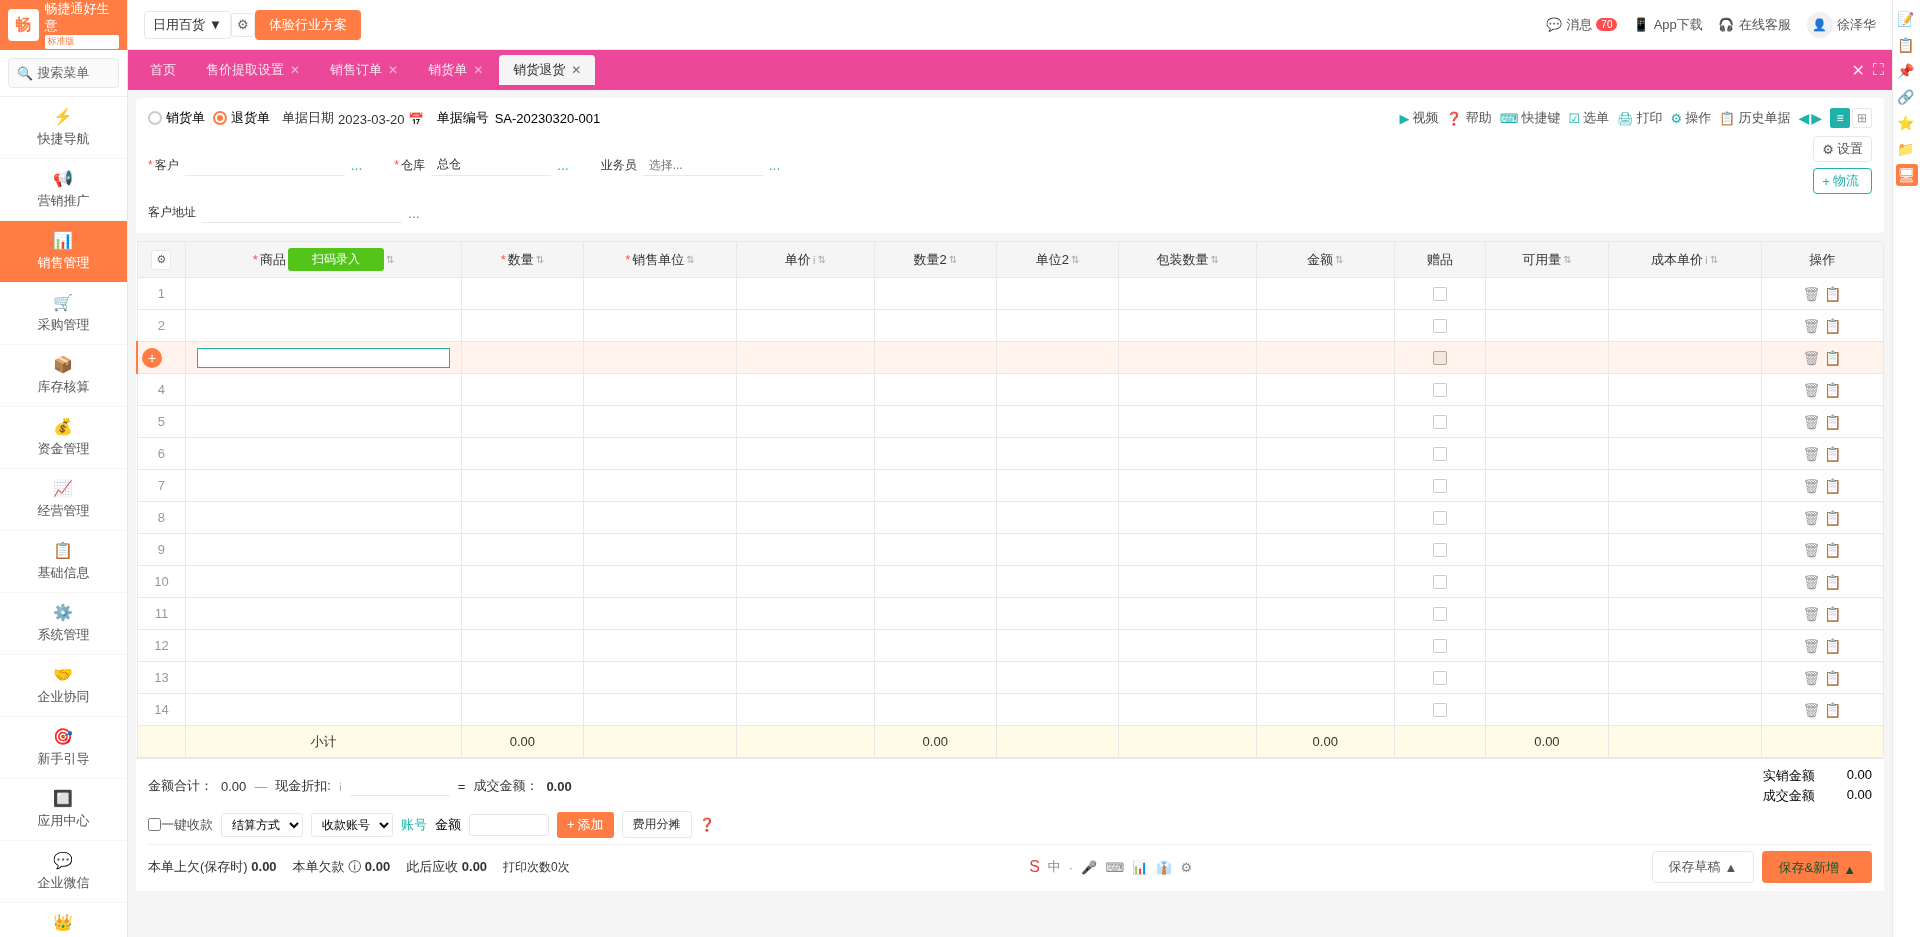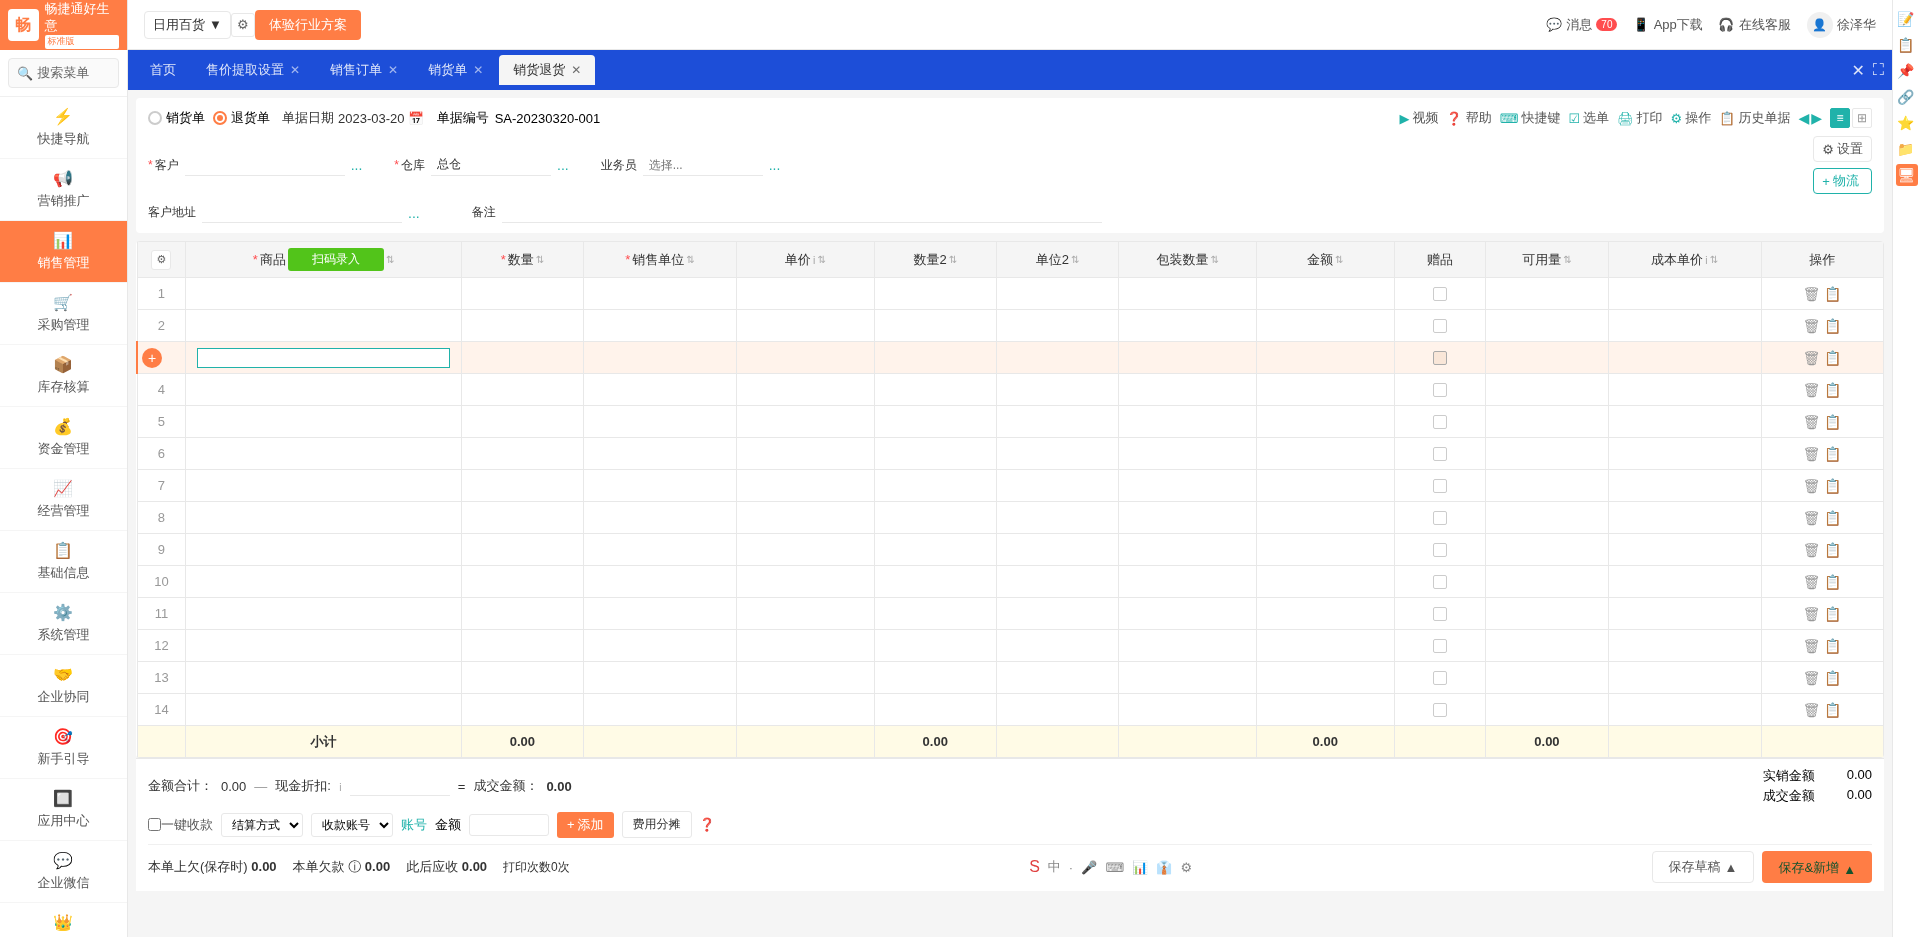--- a/index.html
+++ b/index.html
@@ -24,21 +24,21 @@
     .topbar { height: 50px; background: #fff; display: flex; align-items: center; justify-content: space-between; padding: 0 16px; border-bottom: 1px solid #e8e8e8; }
     .topbar-left { display: flex; align-items: center; gap: 0; }
     .topbar-select { display: flex; align-items: center; gap: 4px; border: 1px solid #e8e8e8; border-radius: 4px; padding: 4px 8px; cursor: pointer; color: #333; }
     .topbar-btn-try { background: #ff7d45; color: #fff; border: none; border-radius: 4px; padding: 6px 14px; cursor: pointer; font-size: 13px; }
     .topbar-right { display: flex; align-items: center; gap: 16px; color: #555; font-size: 12px; }
     .topbar-right-item { display: flex; align-items: center; gap: 4px; cursor: pointer; }
     .msg-badge { background: #ff4d4f; color: #fff; border-radius: 10px; padding: 1px 5px; font-size: 10px; }
     .avatar { width: 26px; height: 26px; background: #f0f0f0; border-radius: 50%; display: flex; align-items: center; justify-content: center; font-size: 12px; }
 
     
-    .tabs { background: #1d4ed8; display: flex; align-items: center; height: 40px; padding: 0 8px; gap: 2px; }
+    .tabs { background: #ec4899; display: flex; align-items: center; height: 40px; padding: 0 8px; gap: 2px; }
     .tab { padding: 6px 14px; color: rgba(255,255,255,0.85); cursor: pointer; border-radius: 4px 4px 0 0; font-size: 13px; display: flex; align-items: center; gap: 6px; }
     .tab.active { background: #f5f5f5; color: #333; }
     .tab-close { font-size: 12px; opacity: 0.7; }
     .tabs-end { margin-left: auto; display: flex; align-items: center; gap: 8px; }
     .tabs-end-btn { color: rgba(255,255,255,0.85); cursor: pointer; font-size: 16px; }
 
     
     .content { flex: 1; background: #f5f5f5; overflow-y: auto; padding: 8px; }
 
     
@@ -48,21 +48,21 @@
     .radio-group { display: flex; align-items: center; gap: 8px; }
     .radio-item { display: flex; align-items: center; gap: 4px; cursor: pointer; font-size: 12px; }
     .radio-dot { width: 14px; height: 14px; border-radius: 50%; border: 2px solid #ccc; display: flex; align-items: center; justify-content: center; }
     .radio-dot.checked { border-color: #ff7d45; }
     .radio-dot.checked::after { content: ''; width: 6px; height: 6px; border-radius: 50%; background: #ff7d45; }
     .form-field { display: flex; align-items: center; gap: 6px; }
     .form-label { color: #333; font-size: 12px; white-space: nowrap; }
     .form-label-required::before { content: '*'; color: #ff4d4f; margin-right: 2px; }
     .form-input { border: none; border-bottom: 1px solid #e8e8e8; padding: 3px 6px; min-width: 120px; color: #333; font-size: 12px; outline: none; background: transparent; }
     .form-dots { color: #20b2aa; cursor: pointer; font-size: 14px; }
-    .form-date { display: flex; align-items: center; gap: 4px; color: #333; font-size: 12px; }
+    .form-date { display: flex; align-items: flex-end; gap: 4px; color: #333; font-size: 12px; }
     .form-date-icon { color: #20b2aa; cursor: pointer; }
     .toolbar-right { margin-left: auto; display: flex; align-items: center; gap: 8px; }
     .toolbar-item { display: flex; align-items: center; gap: 3px; color: #555; cursor: pointer; font-size: 12px; }
     .toolbar-item-icon { color: #20b2aa; }
     .btn-setting { border: 1px solid #e8e8e8; background: #fff; border-radius: 4px; padding: 3px 8px; cursor: pointer; font-size: 12px; color: #555; display: flex; align-items: center; gap: 3px; }
     .btn-wuliu { border: 1px solid #20b2aa; background: #fff; border-radius: 4px; padding: 3px 8px; cursor: pointer; font-size: 12px; color: #20b2aa; display: flex; align-items: center; gap: 3px; }
 
     
     .table-wrapper { background: #fff; border-radius: 4px; overflow: hidden; }
     .gear-btn { width: 24px; height: 24px; border: 1px solid #e8e8e8; background: #fff; border-radius: 3px; display: flex; align-items: center; justify-content: center; cursor: pointer; color: #666; }
@@ -71,21 +71,21 @@
     thead th { background: #f5f5f5; border: 1px solid #e8e8e8; padding: 6px 4px; text-align: center; color: #333; font-weight: normal; white-space: nowrap; position: relative; }
     tbody td { border: 1px solid #e8e8e8; padding: 4px; text-align: center; color: #333; height: 32px; }
     tbody tr.active td { background: #fff3eb; }
     tbody tr.active td:first-child { border-left: 2px solid #ff7d45; }
     .row-num { color: #999; }
     .checkbox-cell { display: flex; align-items: center; justify-content: center; }
     .checkbox { width: 14px; height: 14px; border: 1px solid #ccc; border-radius: 2px; cursor: pointer; }
     .action-btns { display: flex; align-items: center; justify-content: center; gap: 4px; }
     .action-btn { color: #999; cursor: pointer; font-size: 14px; }
     .add-row-btn { width: 20px; height: 20px; background: #ff7d45; color: #fff; border-radius: 50%; display: flex; align-items: center; justify-content: center; cursor: pointer; font-size: 14px; border: none; }
-    .subtotal-row td { background: #fffbe6; font-weight: bold; color: #333; }
+    .subtotal-row td { background: #fffbe6; font-weight: normal; color: #333; }
     .sort-icon { color: #aaa; font-size: 10px; }
     th .col-header { display: flex; align-items: center; justify-content: center; gap: 2px; }
 
     
     .footer { background: #fff; padding: 8px 12px; border-top: 1px solid #e8e8e8; }
     .footer-row1 { display: flex; align-items: center; gap: 12px; margin-bottom: 6px; }
     .footer-amount { display: flex; align-items: center; gap: 8px; font-size: 12px; color: #333; }
     .footer-amount .dash { color: #999; }
     .footer-input { border: none; border-bottom: 1px solid #e8e8e8; padding: 2px 6px; width: 100px; font-size: 12px; outline: none; }
     .footer-row2 { display: flex; align-items: center; gap: 8px; }
@@ -340,24 +340,20 @@
           </button>
         </div>
       </div>
 
       <div class="form-row">
         <div class="form-field">
           <span class="form-label">客户地址</span>
           <input class="form-input" type="text" style="width: 200px;">
           <span class="form-dots">...</span>
         </div>
-        <div class="form-field" style="margin-left:40px;">
-          <span class="form-label">备注</span>
-          <input class="form-input" type="text" style="width: 600px;">
-        </div>
       </div>
     </div>
 
     <div class="table-wrapper">
       <table>
         <thead>
           <tr>
             <th style="width:32px;">
               <div class="col-header">
                 <div class="gear-btn" style="width:20px;height:20px;font-size:11px;">⚙</div>

